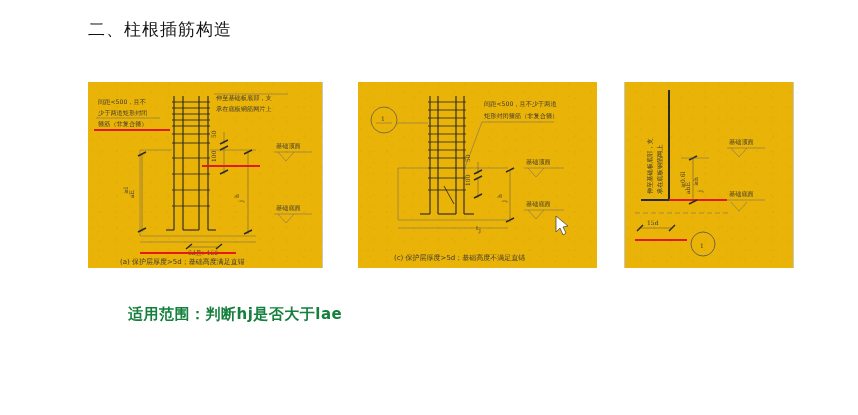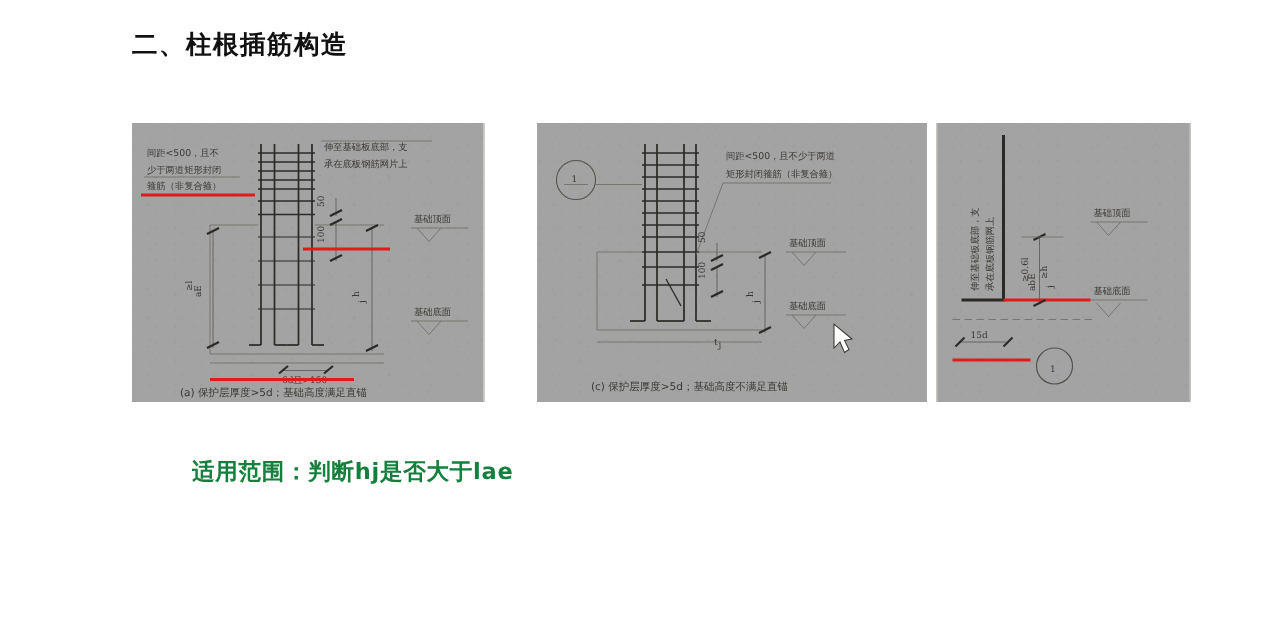--- a/index.html
+++ b/index.html
@@ -8,43 +8,43 @@
     background:#ffffff;
     font-family:"DejaVu Sans","Liberation Sans",sans-serif;
     overflow:hidden;
     position:relative;
   }
   .slide{position:absolute;inset:0;}
 
   
   .title{
     position:absolute;left:88px;top:18px;
-    font-size:17px;font-weight:bold;color:#111111;
+    font-size:17px;font-weight:normal;color:#111111;
     letter-spacing:1px;
     white-space:nowrap;
   }
   .code{
     position:absolute;left:513px;top:28px;
     font-size:15px;font-weight:bold;color:#d81c1c;
     letter-spacing:.5px;white-space:nowrap;
   }
   .footnote{
     position:absolute;left:128px;top:305px;
     font-size:15px;font-weight:bold;color:#15803d;
     letter-spacing:.5px;white-space:nowrap;
   }
 
   
   .panel{
     position:absolute;
-    background:#a3a3a3;
+    background:#eab308;
     overflow:hidden;
   }
   .panel.p1{left:88px;top:82px;width:234px;height:186px;border-right:1px solid #c9c6bf;}
-  .panel.p2{left:358px;top:82px;width:260px;height:186px;}
+  .panel.p2{left:358px;top:82px;width:239px;height:186px;}
   .panel.p3{left:624px;top:82px;width:168px;height:186px;border-left:1px solid #c9c6bf;border-right:1px solid #c9c6bf;}
 
   .panel svg{display:block;}
 
   
   .grain{
     position:absolute;inset:0;pointer-events:none;
     background:
       radial-gradient(circle at 20% 30%, rgba(0,0,0,.030) 0 1px, transparent 1px),
       radial-gradient(circle at 70% 65%, rgba(0,0,0,.025) 0 1px, transparent 1px),

